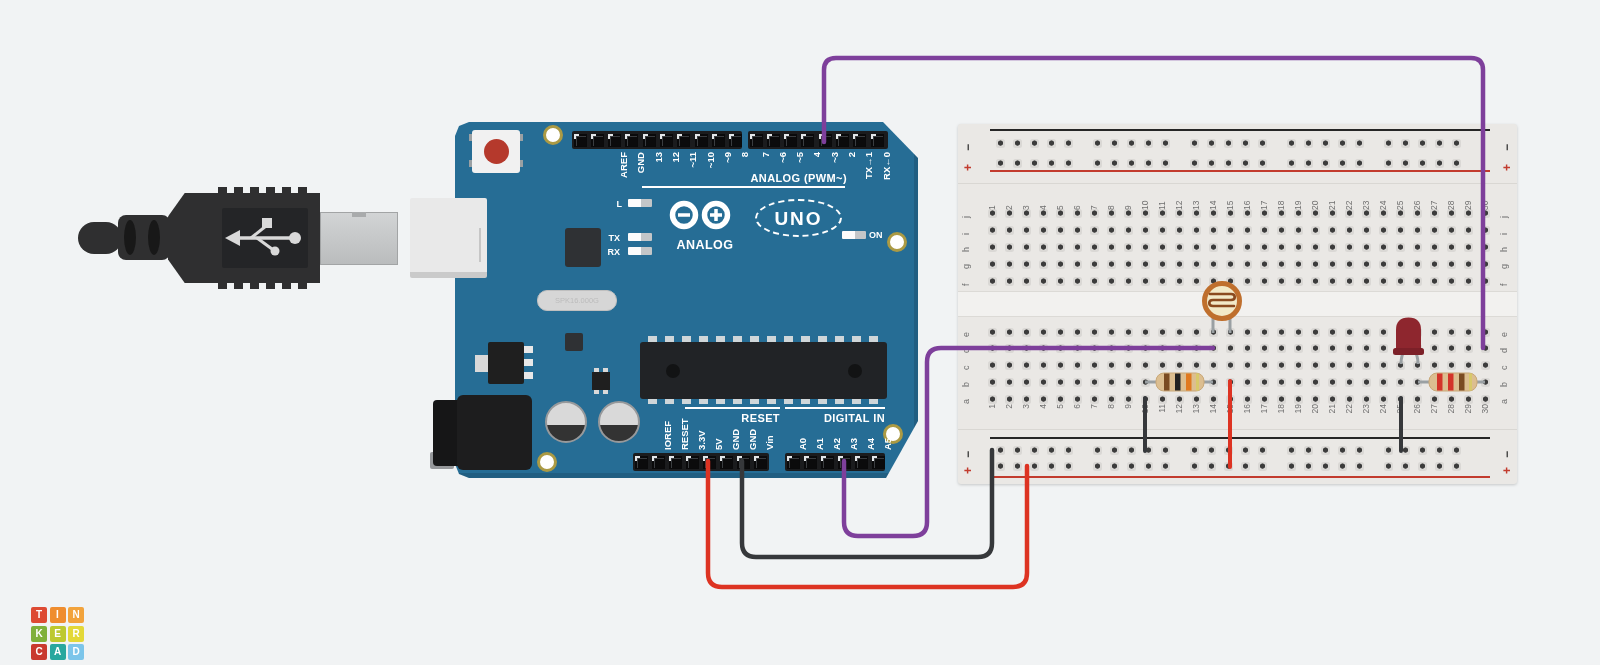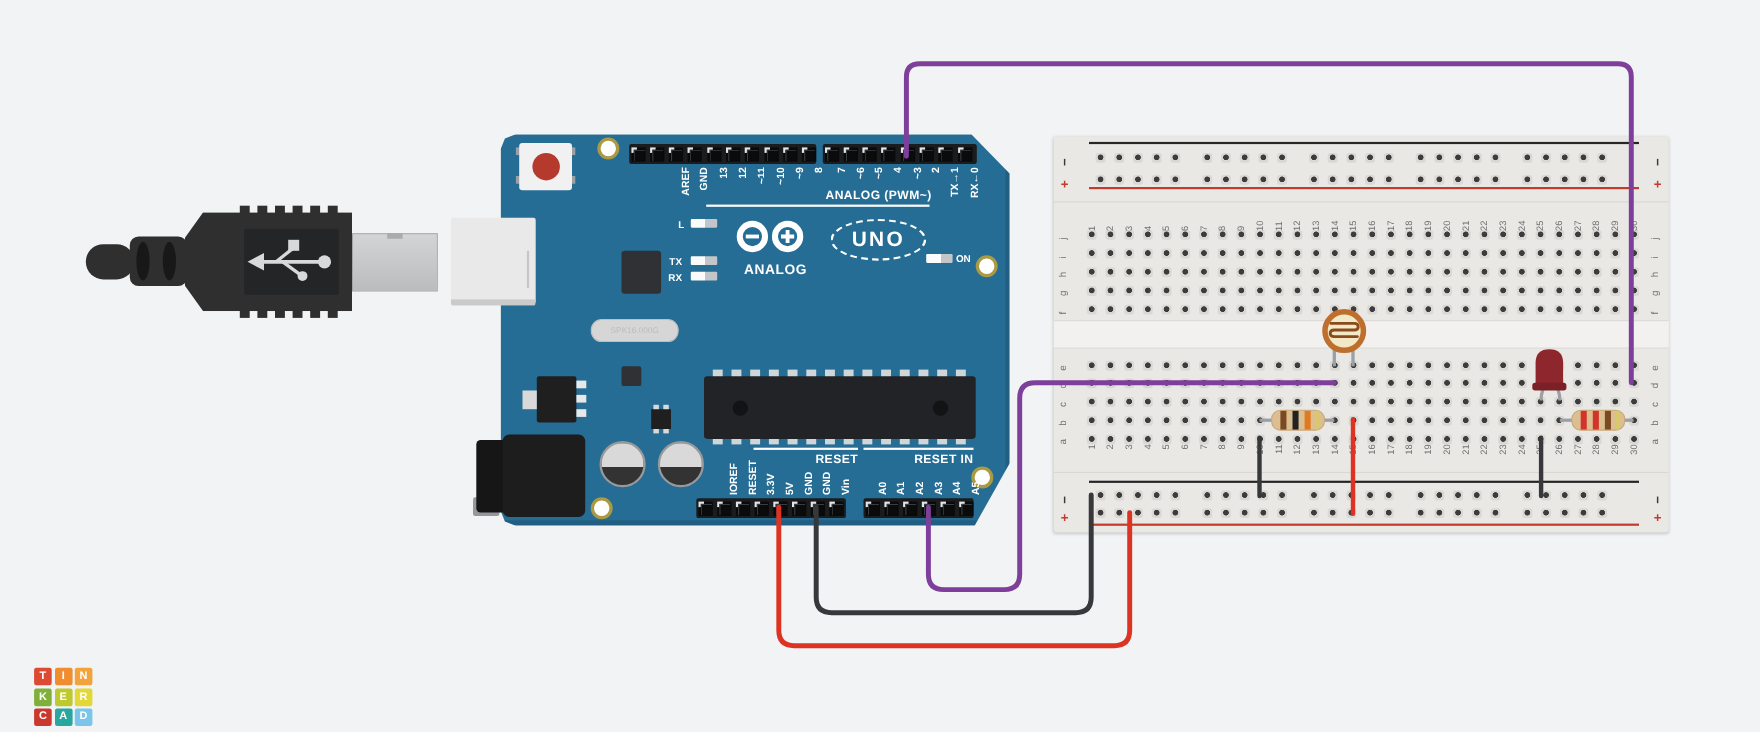--- a/index.html
+++ b/index.html
@@ -92,21 +92,21 @@
   <div class="pin-strip" style="left:572px;top:131px;width:170px;height:18px;"></div>
   <div class="pin-strip" style="left:748px;top:131px;width:140px;height:18px;"></div>
   <div class="pin-strip" style="left:633px;top:453px;width:136px;height:18px;"></div>
   <div class="pin-strip" style="left:785px;top:453px;width:100px;height:18px;"></div>
 
   <div class="silk" style="left:642px;top:172px;width:205px;text-align:right;font-size:11px;letter-spacing:.4px;">ANALOG (PWM~)</div>
   <div class="silk-line" style="left:642px;top:186px;width:203px;"></div>
   <div class="silk-line" style="left:685px;top:407px;width:95px;"></div>
   <div class="silk" style="left:685px;top:412px;width:95px;text-align:right;font-size:11px;letter-spacing:.4px;">RESET</div>
   <div class="silk-line" style="left:785px;top:407px;width:100px;"></div>
-  <div class="silk" style="left:785px;top:412px;width:100px;text-align:right;font-size:11px;letter-spacing:.4px;">RESET IN</div>
+  <div class="silk" style="left:785px;top:412px;width:100px;text-align:right;font-size:11px;letter-spacing:.4px;">DIGITAL IN</div>
 
   <div class="silk" style="left:608px;top:199px;width:14px;text-align:right;font-size:9px;">L</div>
   <div class="led-bar" style="left:628px;top:199px;"></div>
   <div class="silk" style="left:600px;top:233px;width:20px;text-align:right;font-size:9px;">TX</div>
   <div class="led-bar" style="left:628px;top:233px;"></div>
   <div class="silk" style="left:600px;top:247px;width:20px;text-align:right;font-size:9px;">RX</div>
   <div class="led-bar" style="left:628px;top:247px;"></div>
   <div class="led-bar" style="left:842px;top:231px;"></div>
   <div class="silk" style="left:869px;top:230px;font-size:9px;">ON</div>
 

